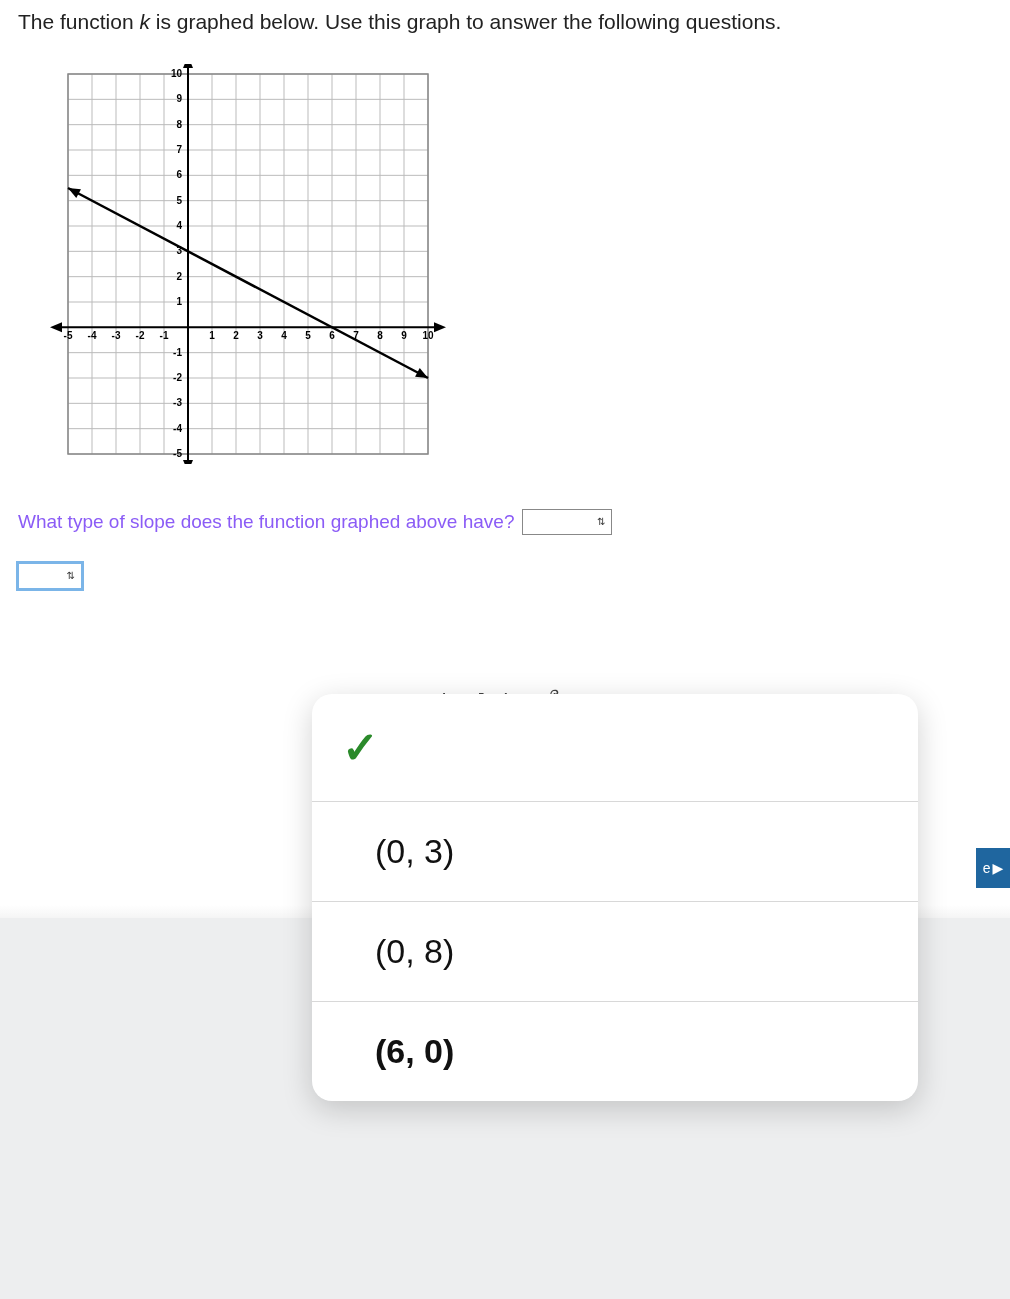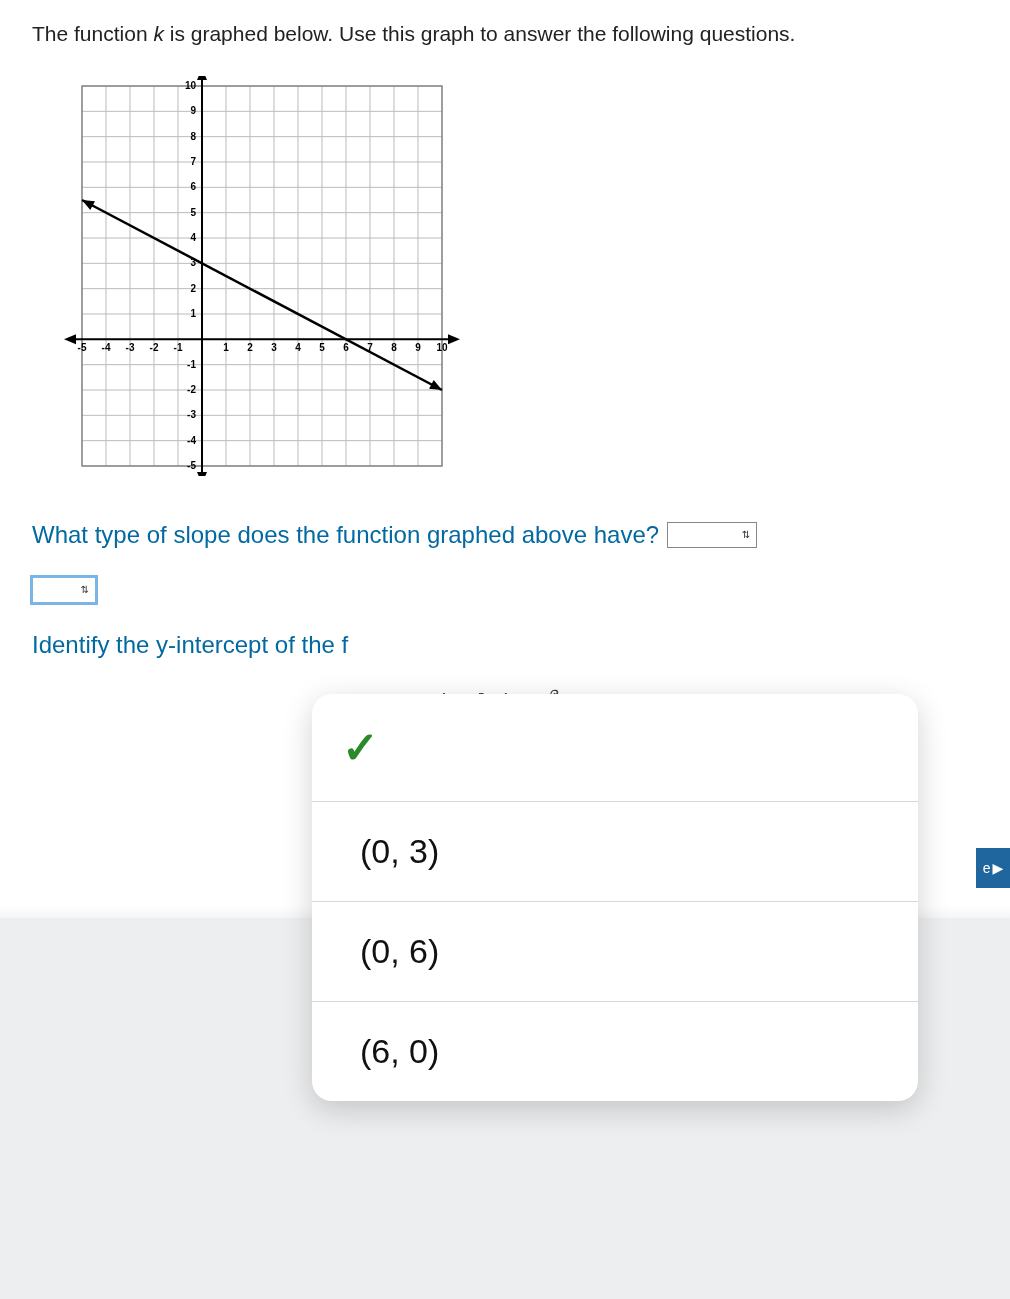--- a/index.html
+++ b/index.html
@@ -7,43 +7,42 @@
       font-family: Arial, Helvetica, sans-serif;
       font-size: 20px;
       color: #333;
       width: 1010px;
       height: 1299px;
       background: #fff;
       position: relative;
       overflow: hidden;
     }
     .content {
-      padding: 10px 32px;
-      margin-top: 12px;
+      padding: 10px 18px;
     }
     .instruction {
       font-size: 21px;
       color: #222;
       margin-bottom: 30px;
     }
     .instruction em { font-style: italic; }
     .graph-wrap {
       margin-left: 30px;
       margin-bottom: 40px;
     }
     .question-row {
       margin: 28px 0;
       display: flex;
       align-items: center;
       flex-wrap: wrap;
       gap: 8px;
     }
     .question-text {
-      font-size: 24px;
-      color: #0369a1;
+      font-size: 19px;
+      color: #8b5cf6;
     }
     .select-box {
       display: inline-flex;
       align-items: center;
       justify-content: flex-end;
       border: 1px solid #888;
       height: 26px;
       min-width: 90px;
       padding: 0 6px;
       background: #fff;
@@ -95,28 +94,28 @@
       left: 312px;
       top: 694px;
       width: 606px;
       background: #fff;
       border-radius: 20px;
       box-shadow: 0 8px 30px rgba(0,0,0,0.18);
       overflow: hidden;
       z-index: 20;
     }
     .dropdown .opt {
-      padding: 30px 48px;
+      padding: 30px 63px;
       border-bottom: 1px solid #d8d8d8;
       font-size: 34px;
       color: #111;
       cursor: pointer;
       position: relative;
     }
-    .dropdown .opt:last-child { border-bottom: none; }
+    .dropdown .opt:last-child { border-bottom: none; font-weight: bold; }
     .dropdown .opt.header {
       padding: 28px 30px;
     }
     .dropdown .check {
       color: #2a8a2a;
       font-size: 44px;
       font-weight: bold;
     }
     .partial-text {
       position: absolute;
@@ -225,23 +224,20 @@
       <span class="caret">⇅</span>
     </span>
   </div>
 
   <div class="question-row">
     <span class="select-box small focused">
       <span class="caret">⇅</span>
     </span>
   </div>
 
-  <div class="question-row">
-    <span class="question-text">Identify the y-intercept of the f</span>
-  </div>
 
 </div>
 
 <span class="partial-text">·····–– ––––L–<span style="letter-spacing:-1px">–</span>J –L–..–՞</span>
 <span class="hidden-select">
   <span class="select-box med" style="height:10px;border-bottom:none;min-width:50px;">
   </span>
 </span>
 
 <div class="divider-fade"></div>
@@ -250,15 +246,15 @@
 <div class="next-chip">
   <span>e</span>
   <span>▶</span>
 </div>
 
 <div class="dropdown">
   <div class="opt header">
     <span class="check">✓</span>
   </div>
   <div class="opt"><span>(0, 3)</span></div>
-  <div class="opt"><span>(0, 6)</span></div>
+  <div class="opt"><span>(0, 8)</span></div>
   <div class="opt"><span>(6, 0)</span></div>
 </div>
 
 </body></html>

